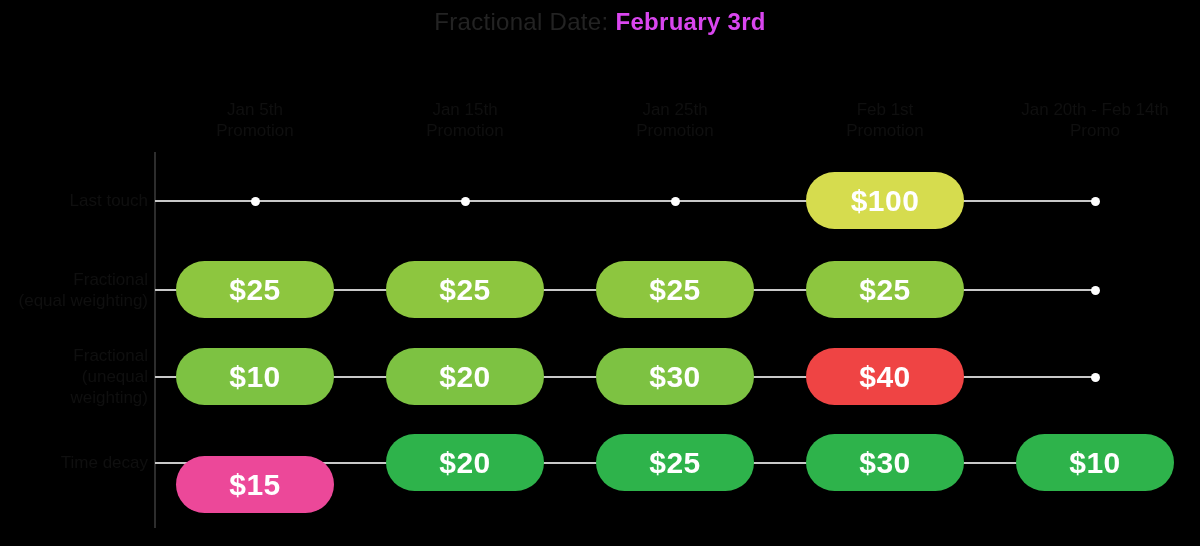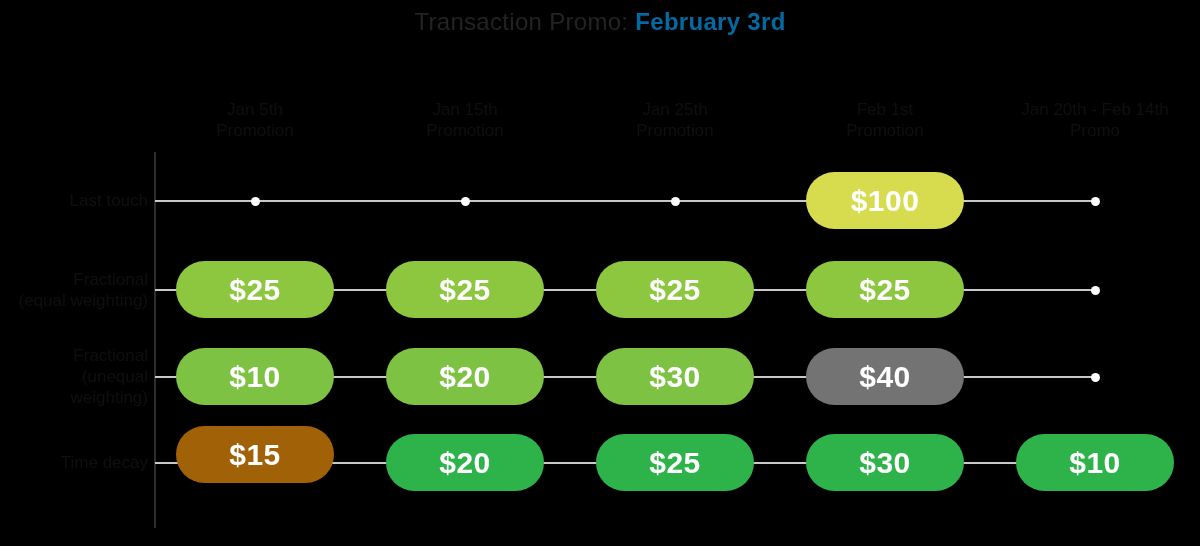--- a/index.html
+++ b/index.html
@@ -2,21 +2,21 @@
 <html><head>
 <meta charset="utf-8">
 <style>
   html,body{margin:0;padding:0;background:#000;}
   .canvas{
     position:relative;width:1200px;height:546px;background:#000;overflow:hidden;
     font-family:"Liberation Sans","DejaVu Sans",sans-serif;
   }
   .title-block{position:absolute;top:4px;left:0;width:1200px;text-align:center;z-index:4;}
   .title-line{font-size:24px;line-height:36px;color:#232323;font-weight:400;letter-spacing:0.3px;}
-  .title-line .bold{font-weight:700;color:#0369a1;}
+  .title-line .bold{font-weight:700;color:#d946ef;}
   .y-axis{position:absolute;left:154px;top:152px;width:2px;height:376px;background:#2d2d2d;z-index:1;}
   .col-header{
     position:absolute;top:99px;width:200px;text-align:center;
     font-size:17px;line-height:21px;color:#0f0f0f;z-index:2;
   }
   .row-label{
     position:absolute;left:0;width:148px;text-align:right;
     font-size:17px;line-height:21px;color:#0f0f0f;z-index:2;
     display:flex;flex-direction:column;justify-content:center;align-items:flex-end;height:57px;
   }
@@ -27,21 +27,21 @@
     display:flex;align-items:center;justify-content:center;
     color:#ffffff;font-size:30px;font-weight:700;letter-spacing:0.5px;
   }
 </style>
 </head>
 <body>
 
 <div class="canvas">
 
   <div class="title-block">
-    <div class="title-line"><span>Transaction Promo: </span><span class="bold">February 3rd</span></div>
+    <div class="title-line"><span>Fractional Date: </span><span class="bold">February 3rd</span></div>
   </div>
 
   <div class="y-axis"></div>
 
   <div id="plot">
       <div class="col-header" style="left: 155px;">
         <div class="">Jan 5th</div>
         <div class="">Promotion</div>
       </div>
       <div class="col-header" style="left: 365px;">
@@ -96,29 +96,29 @@
       </div>
       <div class="pill" style="left: 176px; top: 348px; background: rgb(125, 194, 66);">
         <div class="">$10</div>
       </div>
       <div class="pill" style="left: 386px; top: 348px; background: rgb(125, 194, 66);">
         <div class="">$20</div>
       </div>
       <div class="pill" style="left: 596px; top: 348px; background: rgb(125, 194, 66);">
         <div class="">$30</div>
       </div>
-      <div class="pill" style="left: 806px; top: 348px; background: #737373;">
+      <div class="pill" style="left: 806px; top: 348px; background: #ef4444;">
         <div class="">$40</div>
       </div>
       <div class="dot" style="left: 1091px; top: 373px;"></div>
       <div class="row-line" style="left: 155px; top: 462px; width: 940px;"></div>
       <div class="row-label" style="top: 434px;">
         <div class="">Time decay</div>
       </div>
-      <div class="pill" style="left: 176px; top: 426px; background: #a16207;">
+      <div class="pill" style="left: 176px; top: 456px; background: #ec4899;">
         <div class="">$15</div>
       </div>
       <div class="pill" style="left: 386px; top: 434px; background: rgb(46, 179, 75);">
         <div class="">$20</div>
       </div>
       <div class="pill" style="left: 596px; top: 434px; background: rgb(46, 179, 75);">
         <div class="">$25</div>
       </div>
       <div class="pill" style="left: 806px; top: 434px; background: rgb(46, 179, 75);">
         <div class="">$30</div>

